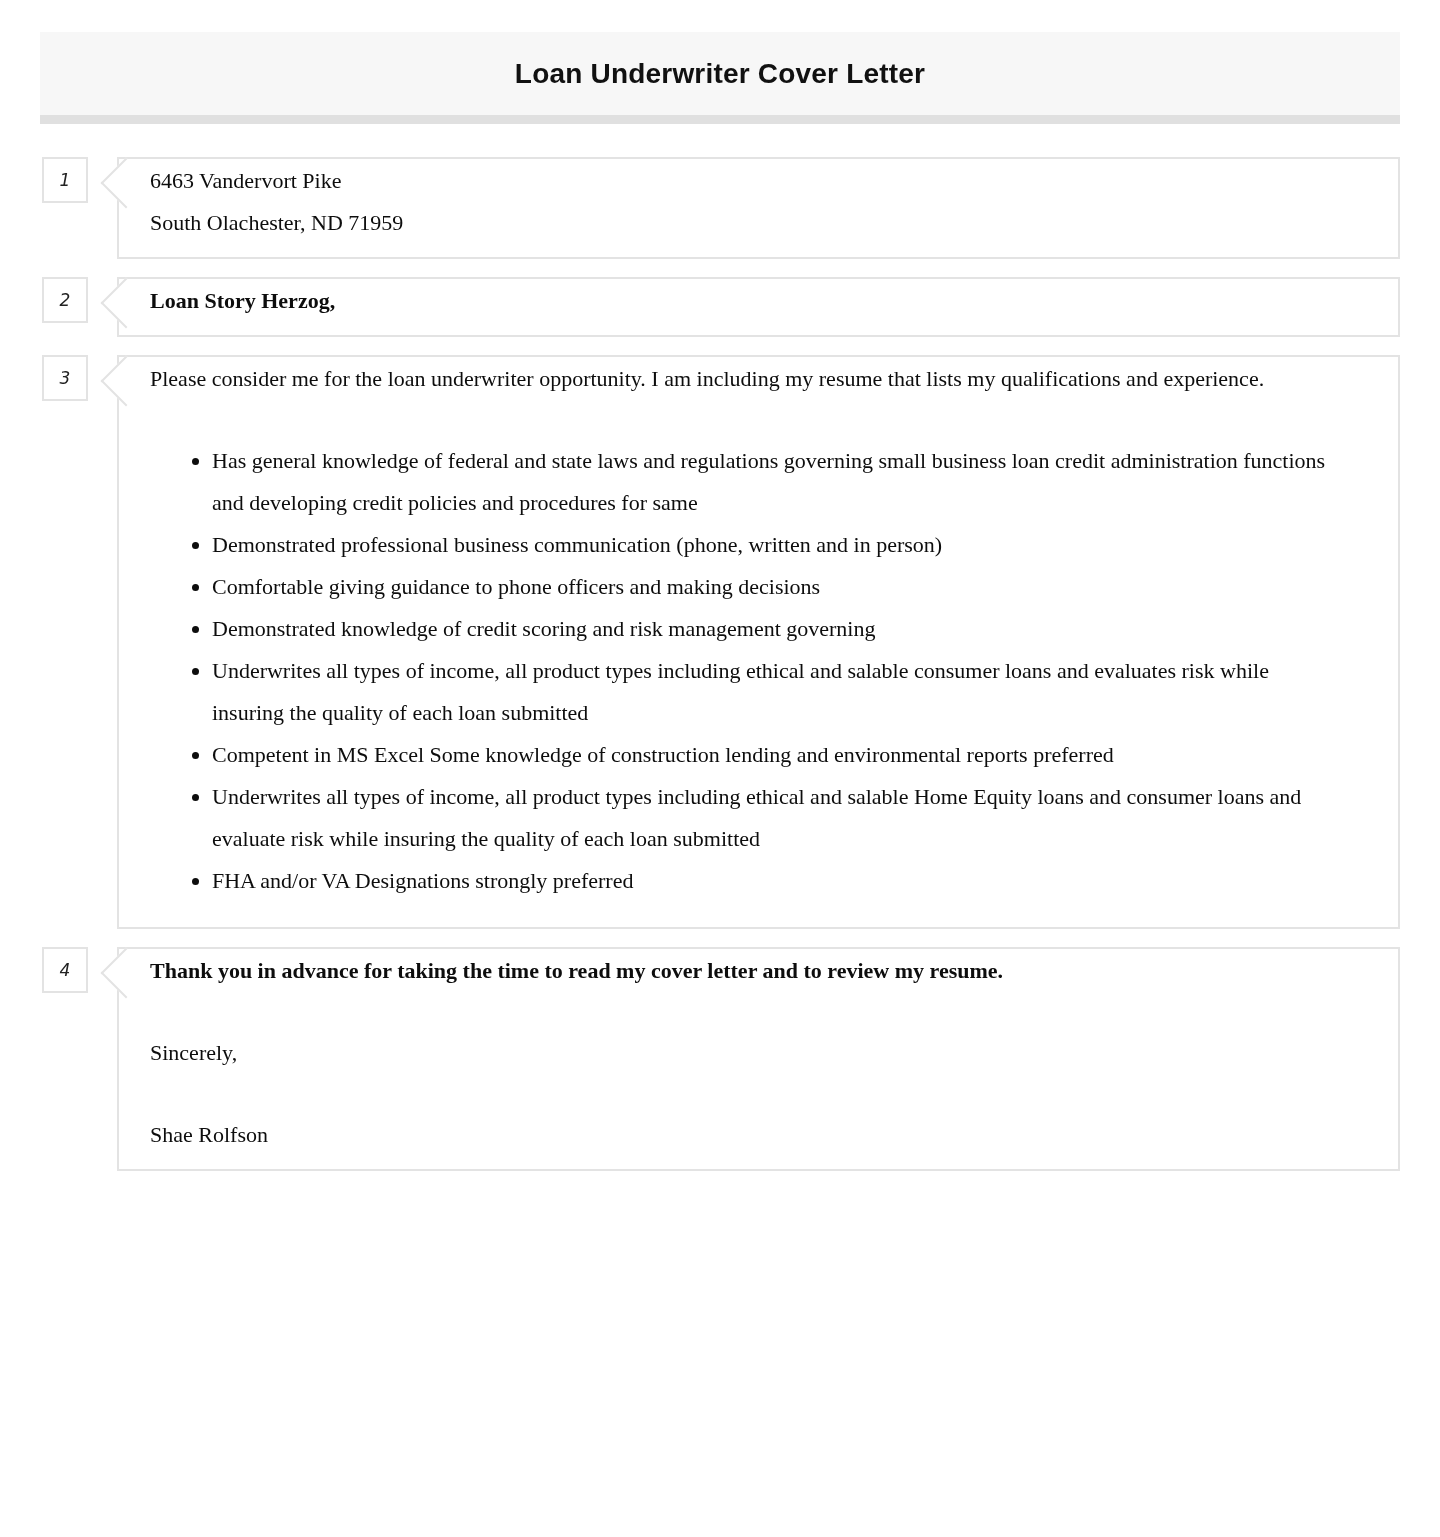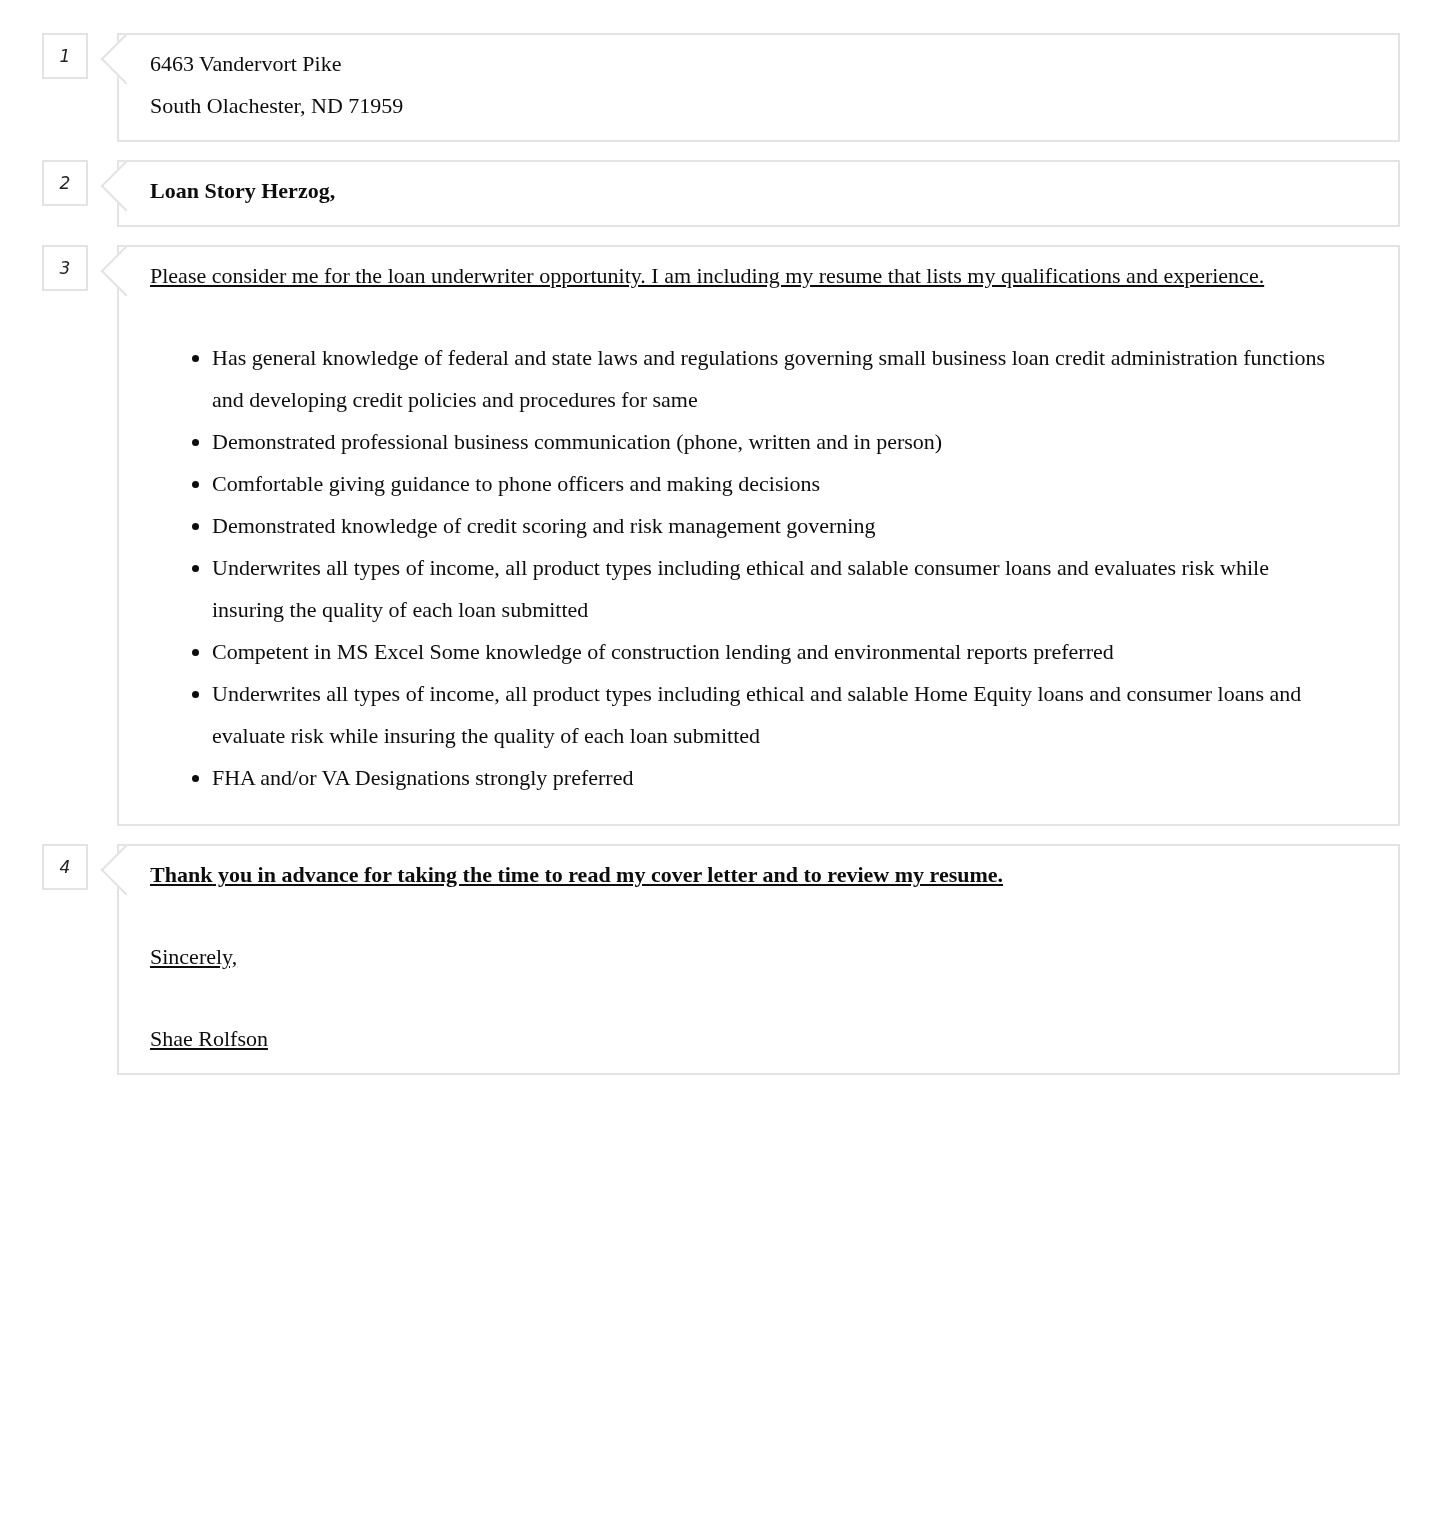--- a/index.html
+++ b/index.html
@@ -58,53 +58,59 @@
     font-size: 17px;
     color: #222222;
     margin-right: 29px;
   }
 
   .bubble {
     position: relative;
     flex: 1 1 auto;
     background: #ffffff;
     border: 2px solid #e3e3e3;
-    padding: 8px 45px 13px 31px;
+    padding: 1px 45px 13px 31px;
     font-size: 22px;
     line-height: 42px;
   }
   .bubble::before {
     content: "";
     position: absolute;
     left: -11px;
     top: 6px;
     width: 34px;
     height: 34px;
     background: #ffffff;
     border-left: 2px solid #e3e3e3;
     border-bottom: 2px solid #e3e3e3;
     transform: rotate(45deg);
   }
 
-  .bubble p { margin: 0 0 40px 0; text-decoration: underline; }
+  .bubble p { margin: 0 0 40px 0; }
   .bubble p:last-child { margin-bottom: 0; }
   .bubble .bold { font-weight: 700; }
 
   .bubble ul {
     margin: 12px;
     padding-left: 50px;
     list-style: disc;
   }
   .bubble ul li { margin: 0; }
 </style>
 </head>
 <body>
 
 <div class="page">
 
+  <div class="header-wrap">
+    <div class="header-box">
+      <h1>Loan Underwriter Cover Letter</h1>
+    </div>
+    <div class="header-strip"></div>
+  </div>
 
   <div class="block first">
     <div class="badge">1</div>
     <div class="bubble">
       <div>6463 Vandervort Pike</div>
       <div>South Olachester, ND 71959</div>
     </div>
   </div>
 
   <div class="block">

